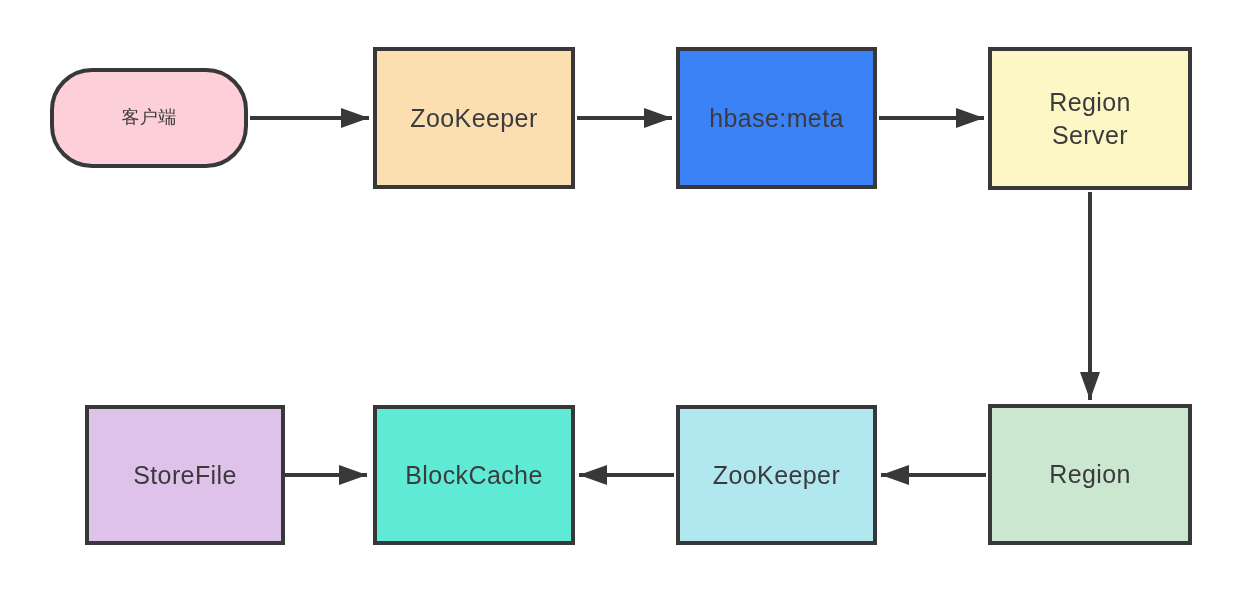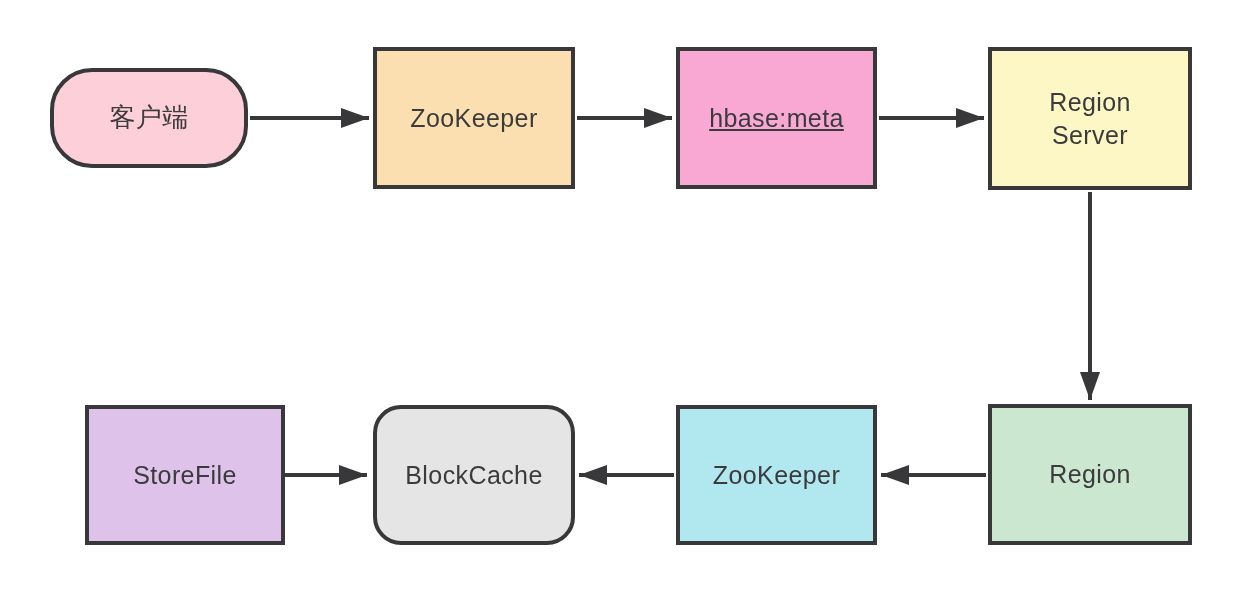--- a/index.html
+++ b/index.html
@@ -22,21 +22,21 @@
     display: flex;
     flex-direction: column;
     align-items: center;
     justify-content: center;
     text-align: center;
     color: var(--text, #3b3b3d);
     font-size: 25px;
     letter-spacing: 0.4px;
     line-height: 1.3;
   }
-  #node-client        { left: 50px;  top: 68px;  width: 198px; height: 100px; border-radius: 42px; font-size: 26px; }
+  #node-client        { left: 50px;  top: 68px;  width: 198px; height: 100px; border-radius: 42px; font-size: 18px; }
   #node-zookeeper     { left: 373px; top: 47px;  width: 202px; height: 142px; }
   #node-hbase-meta    { left: 676px; top: 47px;  width: 201px; height: 142px; }
   #node-region-server { left: 988px; top: 47px;  width: 204px; height: 143px; }
   #node-region        { left: 988px; top: 404px; width: 204px; height: 141px; }
   #node-memstore      { left: 676px; top: 405px; width: 201px; height: 140px; }
   #node-blockcache    { left: 373px; top: 405px; width: 202px; height: 140px; }
   #node-storefile     { left: 50px;  top: 405px; width: 200px; height: 140px; }
 
   svg.edges {
     position: absolute;
@@ -82,38 +82,38 @@
   </svg>
 
   <div class="node" id="node-client" style="background-color: rgb(252, 207, 217);">
     <span>客户端</span>
   </div>
 
   <div class="node" id="node-zookeeper" style="background-color: rgb(252, 223, 176);">
     <span>ZooKeeper</span>
   </div>
 
-  <div class="node" id="node-hbase-meta" style="background-color: #f9a8d4; text-decoration: underline;">
+  <div class="node" id="node-hbase-meta" style="background-color: #3b82f6;">
     <span>hbase:meta</span>
   </div>
 
   <div class="node" id="node-region-server" style="background-color: rgb(252, 247, 197);">
     <span>Region</span>
     <span>Server</span>
   </div>
 
   <div class="node" id="node-region" style="background-color: rgb(204, 231, 207);">
     <span>Region</span>
   </div>
 
   <div class="node" id="node-memstore" style="background-color: rgb(177, 232, 240);">
     <span>ZooKeeper</span>
   </div>
 
-  <div class="node" id="node-blockcache" style="background-color: #e5e5e5; border-radius: 28px;">
+  <div class="node" id="node-blockcache" style="background-color: #5eead4;">
     <span>BlockCache</span>
   </div>
 
   <div class="node" id="node-storefile" style="background-color: rgb(222, 194, 234); margin-left: 35px;">
     <span>StoreFile</span>
   </div>
 
 </div>
 
 </body></html>

